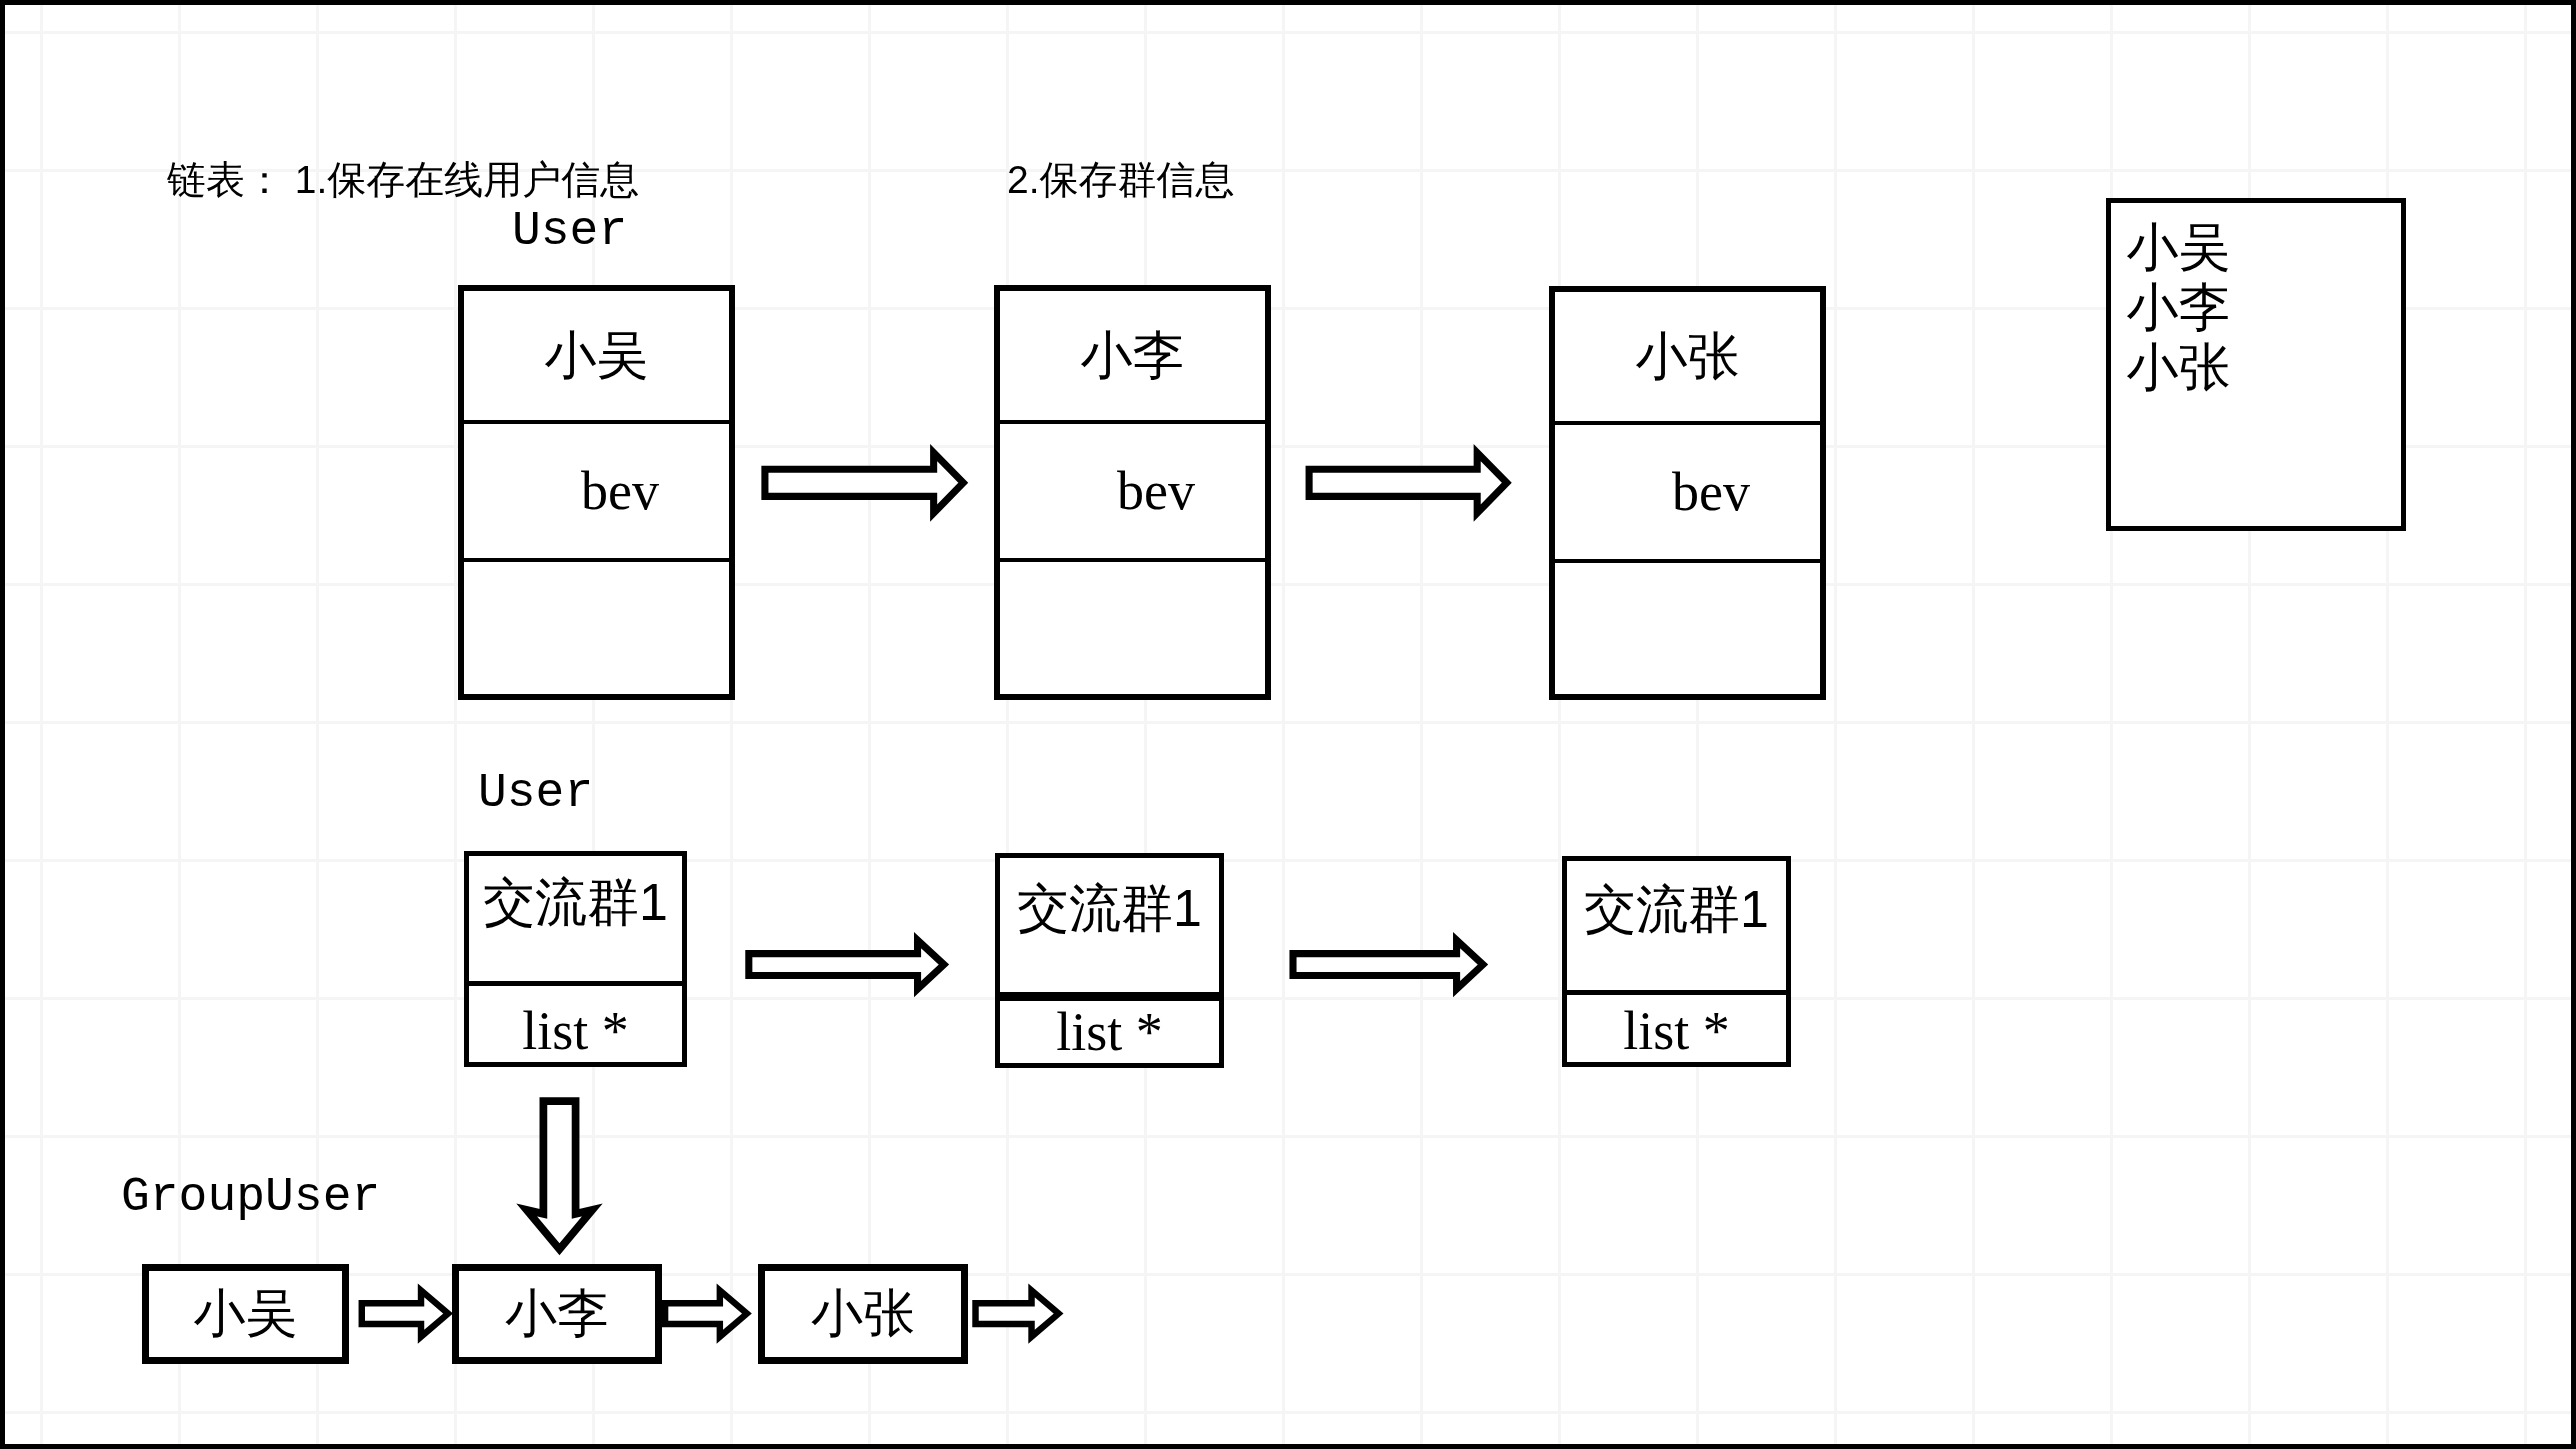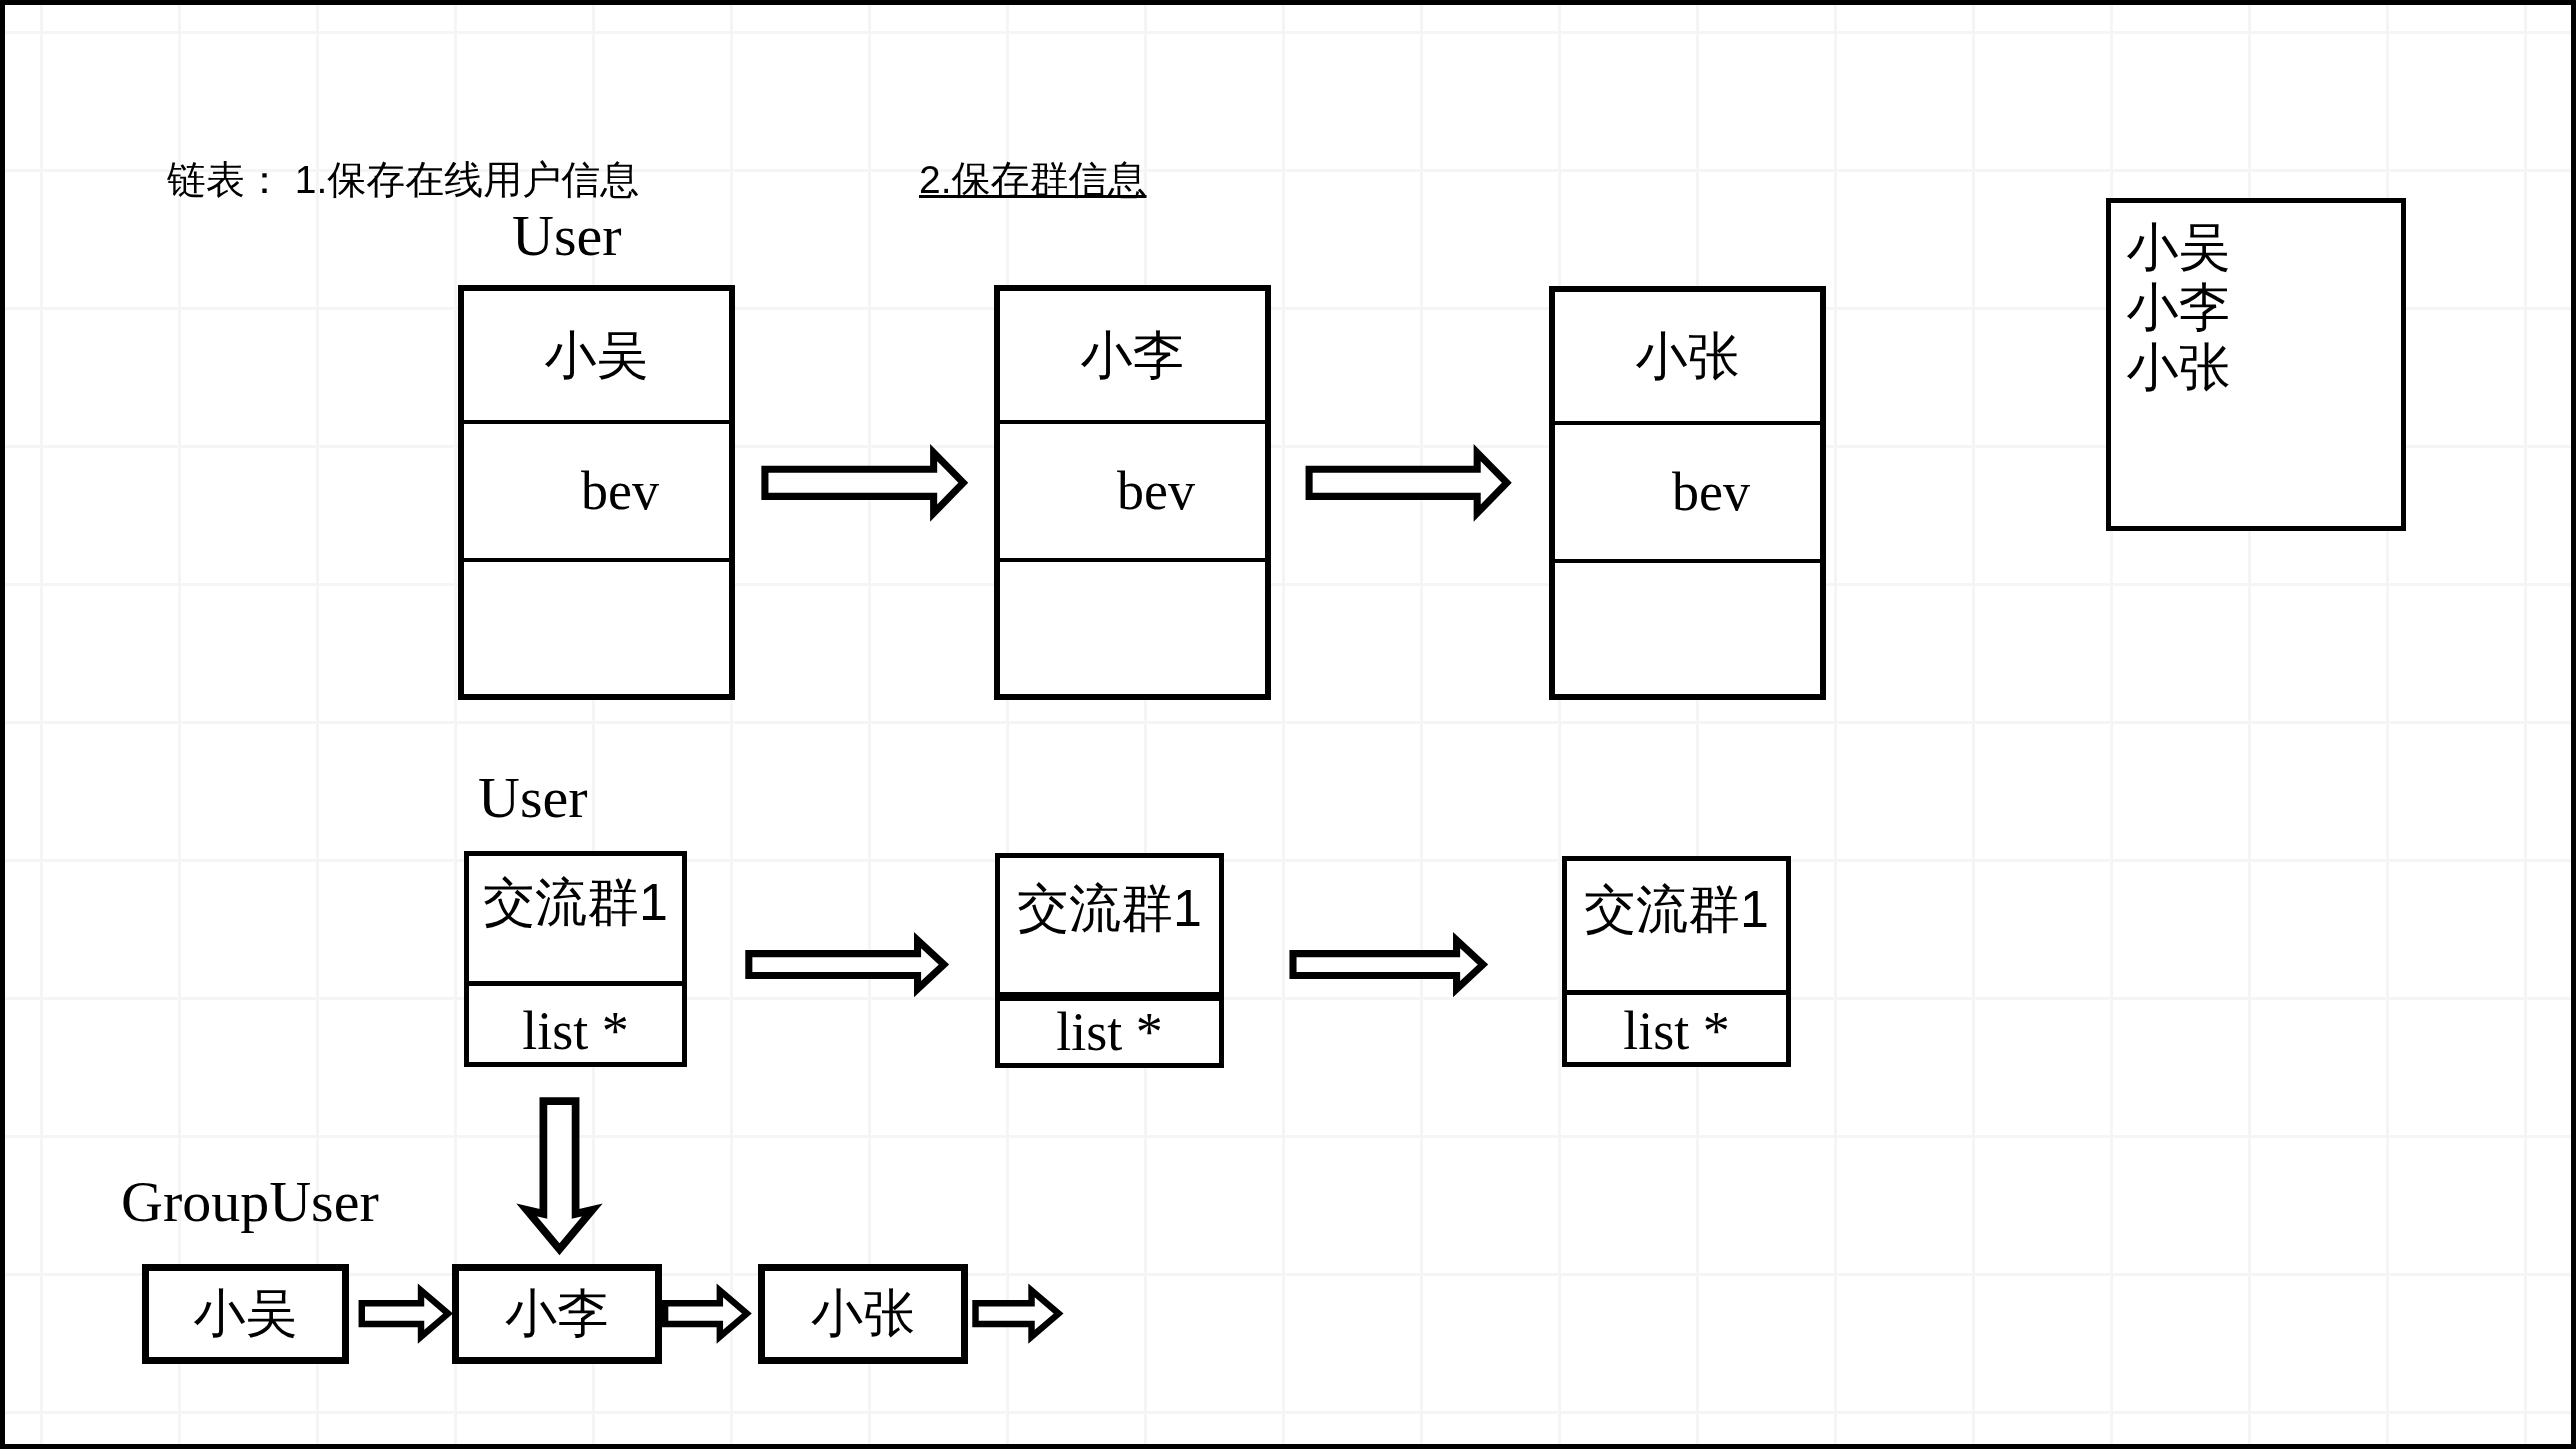--- a/index.html
+++ b/index.html
@@ -13,21 +13,21 @@
       linear-gradient(to bottom, #f5f5f5 2.6px, transparent 2.6px);
     background-size:138px 138px;
     background-position:35px 26px;
     border:5.2px solid #000;
     overflow:hidden;
     font-family:"Liberation Sans",sans-serif;
     color:#000;
   }
   .abs{position:absolute;}
   .title{font-family:"Liberation Sans",sans-serif;font-size:39px;line-height:1;white-space:nowrap;}
-  .serif-label{font-family:Liberation Serif, serif;font-size:58px;line-height:1;white-space:nowrap;}
+  .serif-label{font-family:Liberation Mono, monospace;font-size:48px;line-height:1;white-space:nowrap;}
   .cjk{font-family:"Liberation Sans",sans-serif;font-size:52px;}
   .latin{font-family:"Liberation Serif",serif;font-size:54px;}
 
   
   .ubox{box-sizing:border-box;border:6.4px solid #000;background:#fff;display:flex;flex-direction:column;}
   .ubox .c1{height:129px;display:flex;align-items:center;justify-content:center;}
   .ubox .c2{height:134px;border-top:4.5px solid #000;display:flex;align-items:center;justify-content:center;padding-left:47px;}
   .ubox .c3{flex:1;border-top:4.5px solid #000;}
 
   
@@ -43,21 +43,21 @@
 
   svg.overlay{position:absolute;left:0;top:0;pointer-events:none;}
   svg.overlay polygon{fill:#ffffff;stroke:#000000;stroke-linejoin:miter;}
 </style>
 </head>
 <body>
 
 <div class="canvas">
 
   <div class="abs title" style="left:162px;top:155px;">链表： 1.保存在线用户信息</div>
-  <div class="abs title" style="left:914px;top:155px;text-decoration:underline;">2.保存群信息</div>
+  <div class="abs title" style="left:1002px;top:155px;">2.保存群信息</div>
 
   <div class="abs serif-label" style="left:507px;top:202px;">User</div>
 
   <div class="abs ubox" style="left:453px;top:280px;width:277px;height:415px;">
     <div class="c1">
         <span class="cjk">小吴</span>
       </div>
     <div class="c2">
         <span class="latin">bev</span>
       </div>

